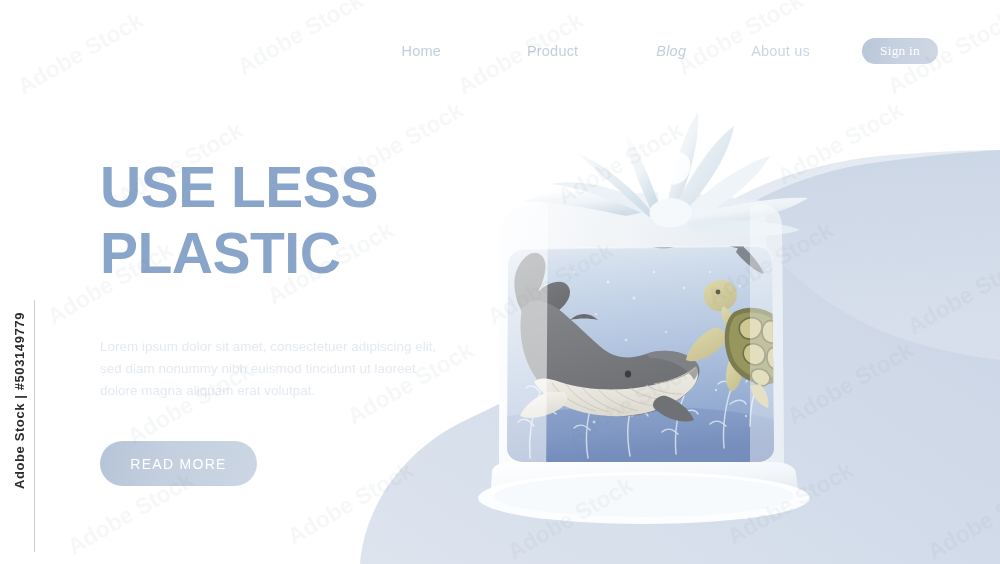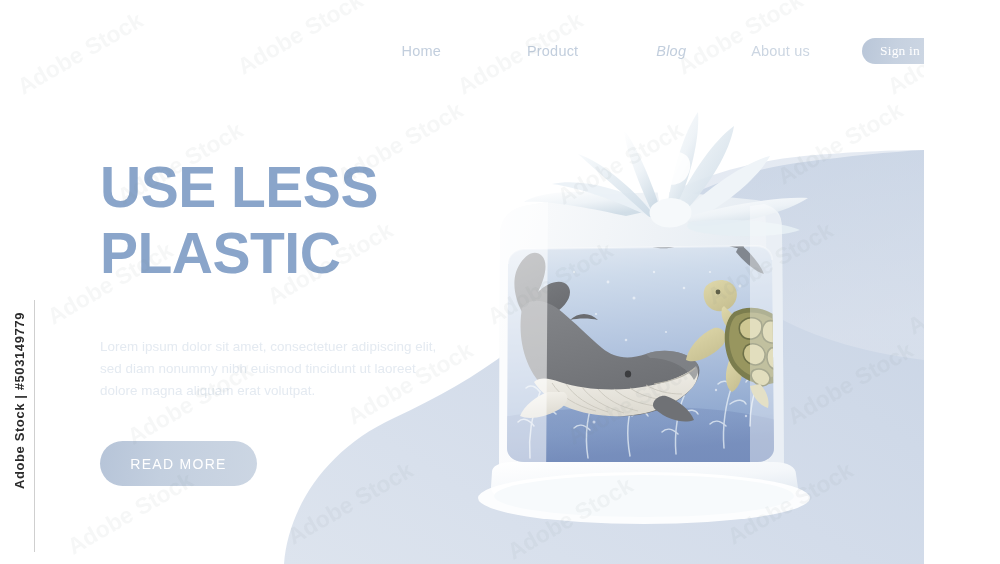--- a/index.html
+++ b/index.html
@@ -4,21 +4,21 @@
 <title>Use Less Plastic — Landing Page</title>
 <style>
   html,body{margin:0;padding:0;}
   body{
     width:1000px;height:564px;
     background:#ffffff;
     font-family:"Liberation Sans","DejaVu Sans",sans-serif;
     overflow:hidden;
     position:relative;
   }
-  #stage{position:absolute;inset:0;width:924px;height:564px;overflow:hidden;background:#fff;}
+  #stage{position:absolute;inset:0;width:1000px;height:564px;overflow:hidden;background:#fff;}
 
   
   .bg-blob{position:absolute;right:0;top:150px;width:640px;height:414px;z-index:0;}
 
   
   .nav{position:absolute;top:0;left:0;width:1000px;height:100px;z-index:40;
        display:flex;align-items:flex-start;justify-content:flex-end;}
   .nav-inner{display:flex;align-items:center;gap:0;margin-top:38px;margin-right:62px;}
   .nav-link{font-size:14.5px;color:#c2cedd;letter-spacing:.2px;cursor:pointer;
             text-decoration:none;white-space:nowrap;}

